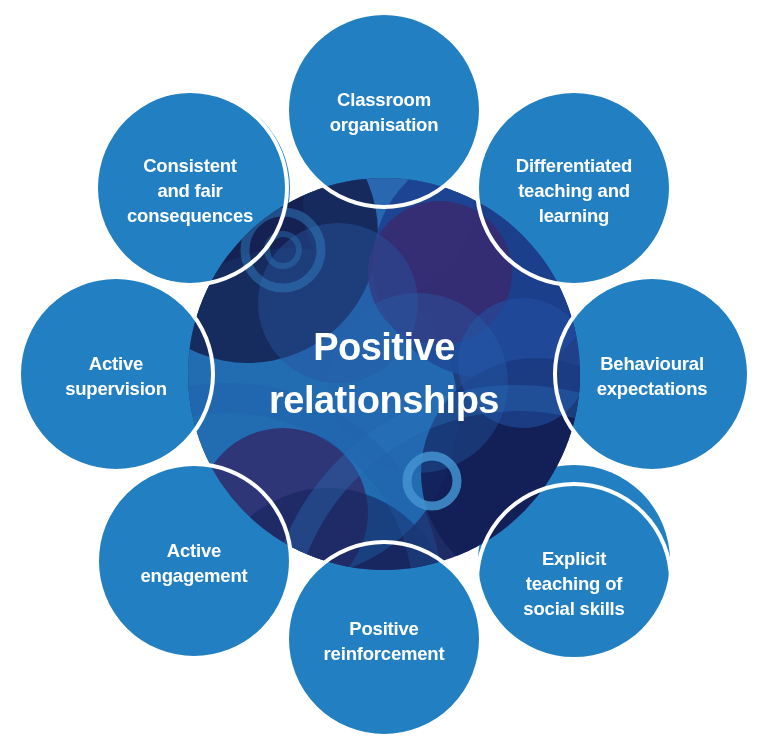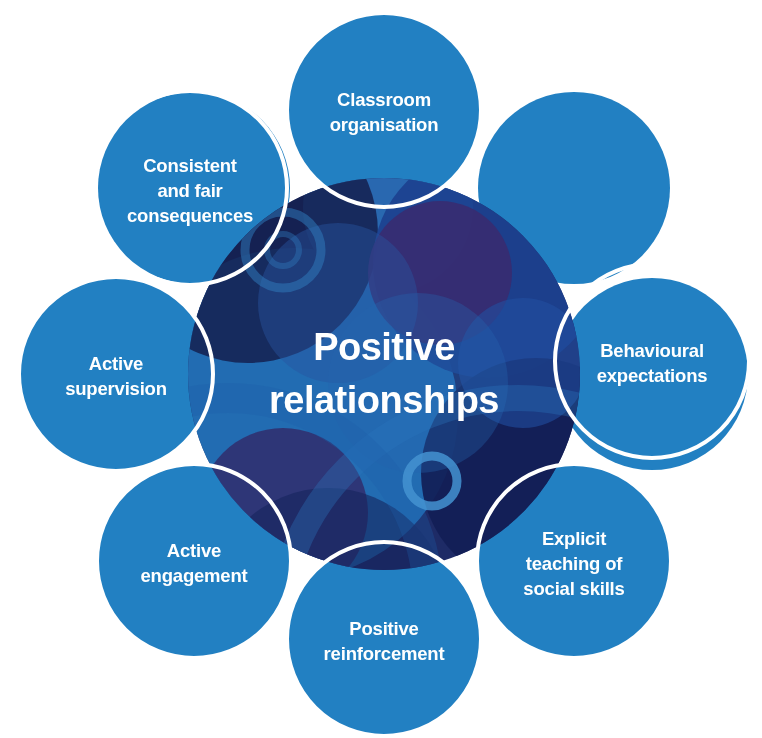--- a/index.html
+++ b/index.html
@@ -88,22 +88,22 @@
   .f-r   { left: 556px; top: 278px; }
   .f-br  { left: 478px; top: 465px; }
   .f-b   { left: 288px; top: 543px; }
   .f-bl  { left: 98px;  top: 465px; }
   .f-l   { left: 20px;  top: 278px; }
   .f-tl  { left: 98px;  top: 92px; }
 
   
   .r-top { left: 285px; top: 11px; }
   .r-tr  { left: 475px; top: 89px; }
-  .r-r   { left: 553px; top: 262px; }
-  .r-br  { left: 475px; top: 462px; }
+  .r-r   { left: 553px; top: 275px; }
+  .r-br  { left: 475px; top: 482px; }
   .r-b   { left: 285px; top: 540px; }
   .r-bl  { left: 95px;  top: 462px; }
   .r-l   { left: 17px;  top: 275px; }
   .r-tl  { left: 91px;  top: 89px; }
 </style>
 </head>
 <body>
 
 <div class="canvas">
 
@@ -137,20 +137,25 @@
       <circle cx="244" cy="303" r="25" fill="none" stroke="#4493D1" stroke-width="9" stroke-opacity="0.85"></circle>
     </svg>
     <div class="center-label">Positive
 relationships</div>
   </div>
 
   <div class="node-ring r-top">
     <div class="node-label">Classroom
 organisation</div>
   </div>
+  <div class="node-ring r-tr">
+    <div class="node-label">Differentiated
+teaching and
+learning</div>
+  </div>
   <div class="node-ring r-r">
     <div class="node-label">Behavioural
 expectations</div>
   </div>
   <div class="node-ring r-br">
     <div class="node-label">Explicit
 teaching of
 social skills</div>
   </div>
   <div class="node-ring r-b">

